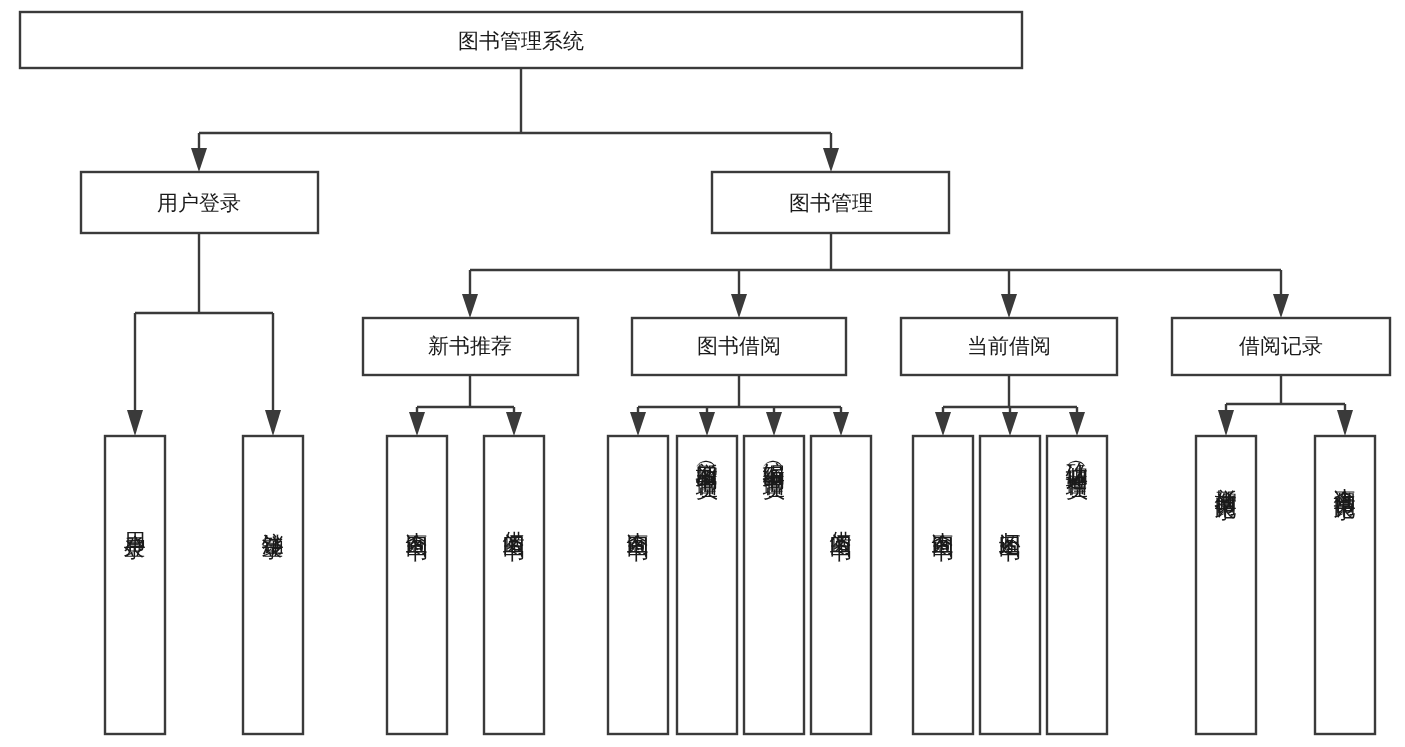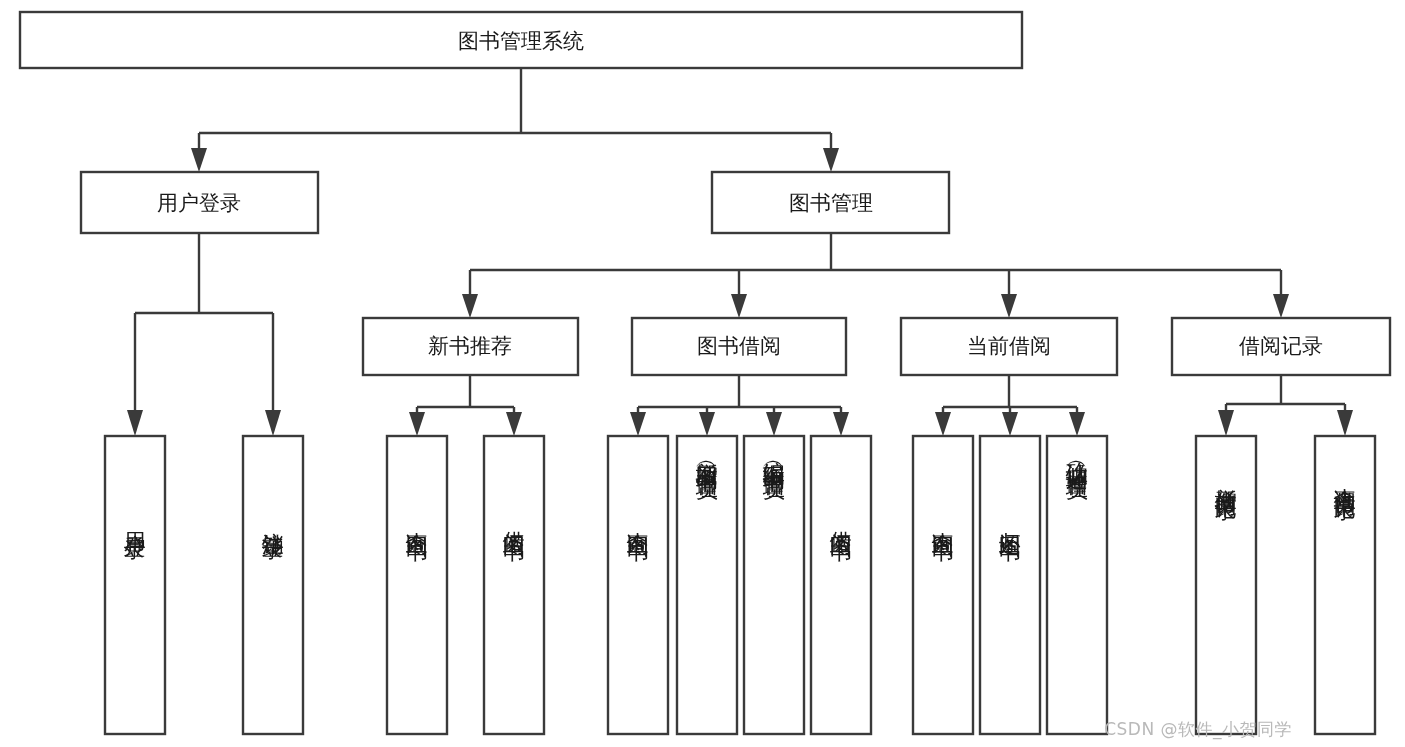--- a/index.html
+++ b/index.html
@@ -222,15 +222,14 @@
     <span class="vlabel">确认归还（管理员）</span>
   </div>
 
   <div class="vlabel-wrap" style="left:1196px; top:470px; width:60px; height:264px;">
     <span class="vlabel">新增借阅记录</span>
   </div>
   <div class="vlabel-wrap" style="left:1315px; top:470px; width:60px; height:264px;">
     <span class="vlabel">查询借阅记录</span>
   </div>
 
-  <div class="watermark">CSDN @软件_小贺同学</div>
 
 </div>
 
 </body></html>

